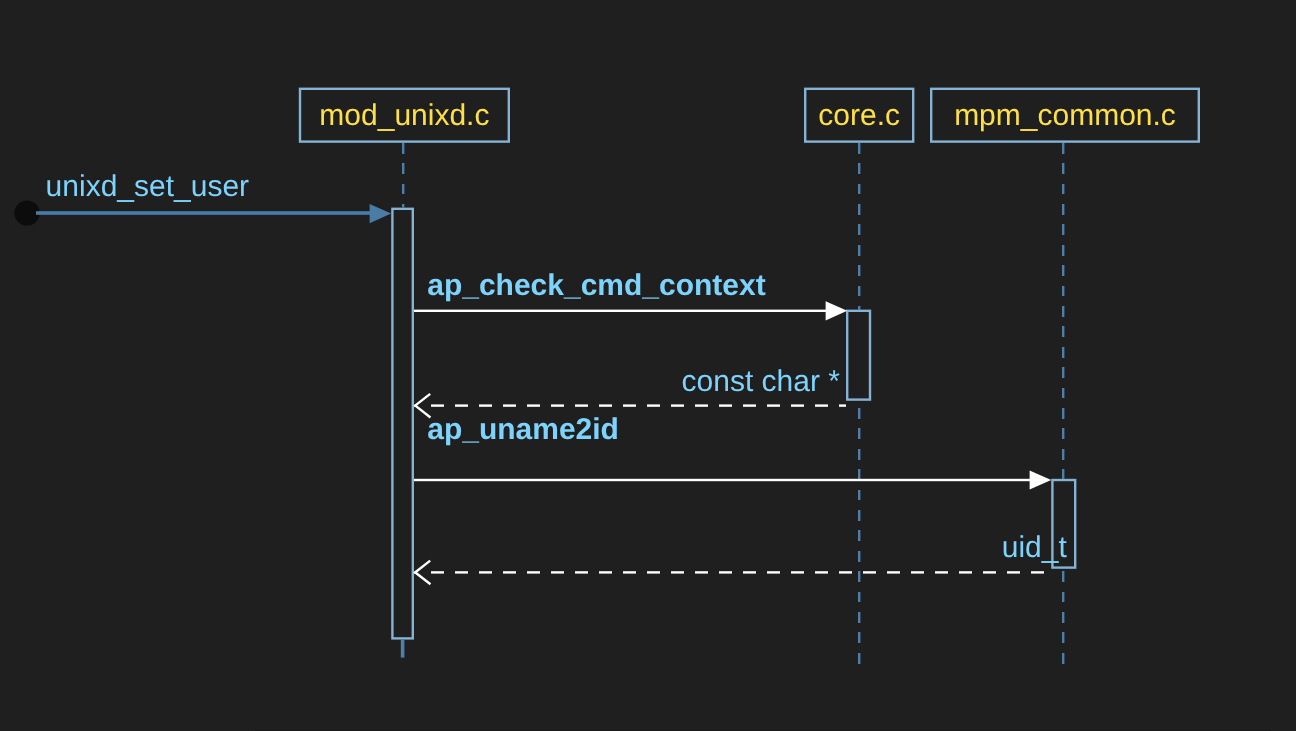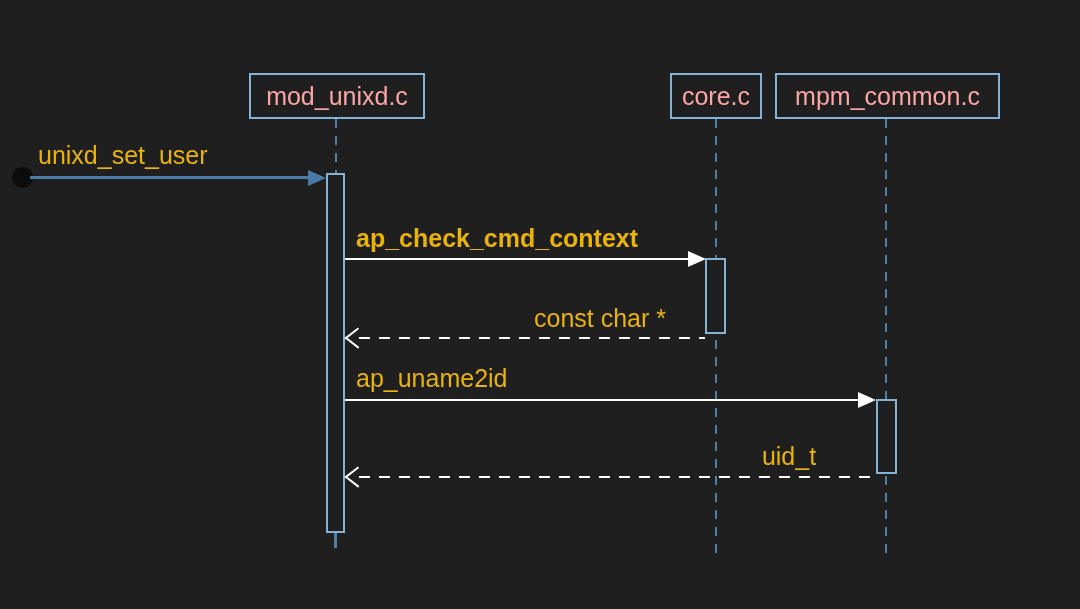--- a/index.html
+++ b/index.html
@@ -15,21 +15,21 @@
     background: #1f1f1f;
     overflow: hidden;
   }
   
   .participant {
     position: absolute;
     top: 73px;
     height: 42px;
     border: 2px solid #85b3d6;
     background: #1f1f1f;
-    color: #fca5a5;
+    color: #fde047;
     font-size: 25px;
     line-height: 42px;
     text-align: center;
     white-space: nowrap;
   }
   
   .lifeline {
     position: absolute;
     width: 2px;
     background: repeating-linear-gradient(to bottom, #4d7fa9 0 9px, transparent 9px 17px);
@@ -95,25 +95,25 @@
   .endpoint-circle {
     position: absolute;
     width: 21px;
     height: 21px;
     border-radius: 50%;
     background: #0c0c0c;
   }
   
   .msg-label {
     position: absolute;
-    color: #eab308;
+    color: #7dd3fc;
     font-size: 25px;
     white-space: nowrap;
   }
-  .msg-label.right { text-align: center; }
+  .msg-label.right { text-align: right; }
 </style>
 </head>
 <body>
 
 <div id="canvas">
 
   <div class="participant" style="left:249px; width:172px;">mod_unixd.c</div>
   <div class="participant" style="left:775px; width:221px;">mpm_common.c</div>
   <div class="participant" style="left:670px; width:88px;">core.c</div>
 
@@ -134,19 +134,19 @@
   <div class="msg-line" style="left:345px; top:258px; width:344px;"></div>
   <div class="arrow-right" style="left:688px; top:251px;"></div>
   <div class="msg-label" style="left:356px; top:224px;font-weight:bold;">ap_check_cmd_context</div>
 
   <div class="msg-line-dashed" style="left:359px; top:337px; width:346px;"></div>
   <div class="open-arrow-left" style="left:345px; top:329px;"></div>
   <div class="msg-label right" style="left:500px; top:304px; width:200px;">const char *</div>
 
   <div class="msg-line" style="left:345px; top:399px; width:514px;"></div>
   <div class="arrow-right" style="left:858px; top:392px;"></div>
-  <div class="msg-label" style="left:356px; top:364px;">ap_uname2id</div>
+  <div class="msg-label" style="left:356px; top:344px;font-weight:bold;">ap_uname2id</div>
 
   <div class="msg-line-dashed" style="left:359px; top:476px; width:517px;"></div>
   <div class="open-arrow-left" style="left:345px; top:468px;"></div>
   <div class="msg-label right" style="left:689px; top:442px; width:200px;">uid_t</div>
 
 </div>
 
 </body></html>

